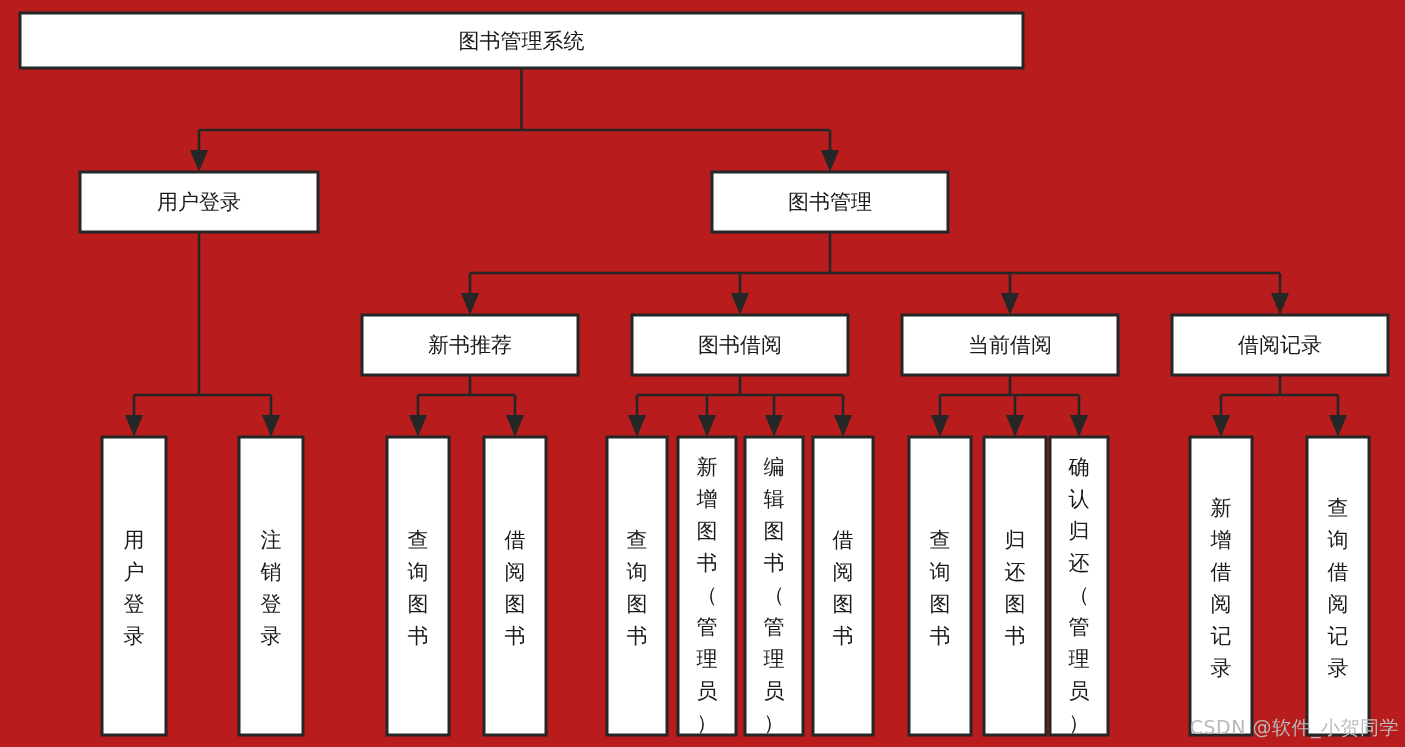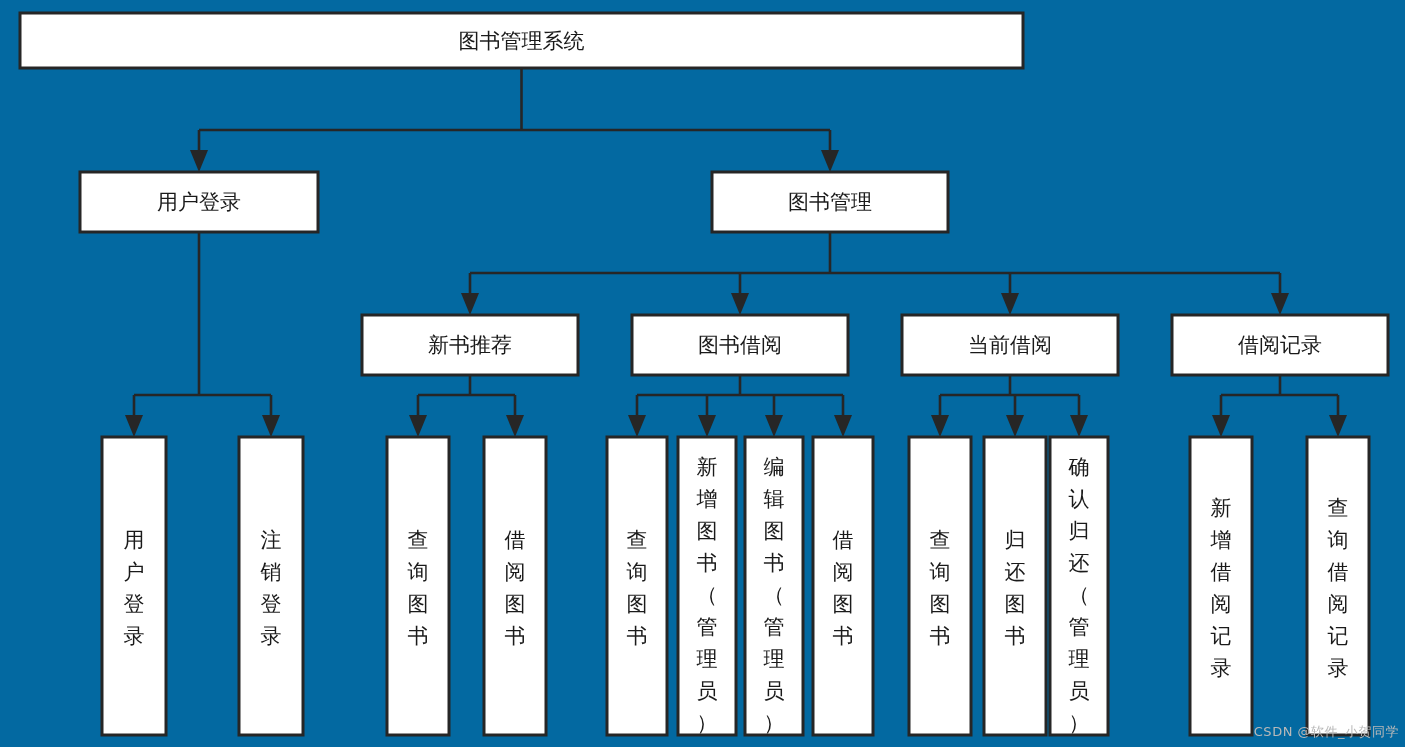--- a/index.html
+++ b/index.html
@@ -8,21 +8,21 @@
     padding: 0;
     background: #ffffff;
   }
   body {
     font-family: "DejaVu Sans", "Liberation Sans", sans-serif;
   }
   #diagram-root {
     position: relative;
     width: 1405px;
     height: 747px;
-    background: #0369a1;
+    background: #b91c1c;
     overflow: hidden;
   }
   svg.diagram-canvas {
     position: absolute;
     left: 0;
     top: 0;
     width: 1405px;
     height: 747px;
   }
   .node-rect {
@@ -51,21 +51,21 @@
     font-family: "DejaVu Sans", "Liberation Sans", sans-serif;
     font-size: 21px;
     fill: #1a1a1a;
     text-anchor: middle;
   }
   .watermark {
     position: absolute;
     right: 6px;
     bottom: 6px;
     font-family: "DejaVu Sans", "Liberation Sans", sans-serif;
-    font-size: 13px;
+    font-size: 19px;
     color: #b9b9b9;
     letter-spacing: 0.5px;
     white-space: nowrap;
     user-select: none;
   }
 </style>
 </head>
 <body>
 
 <div id="diagram-root">

